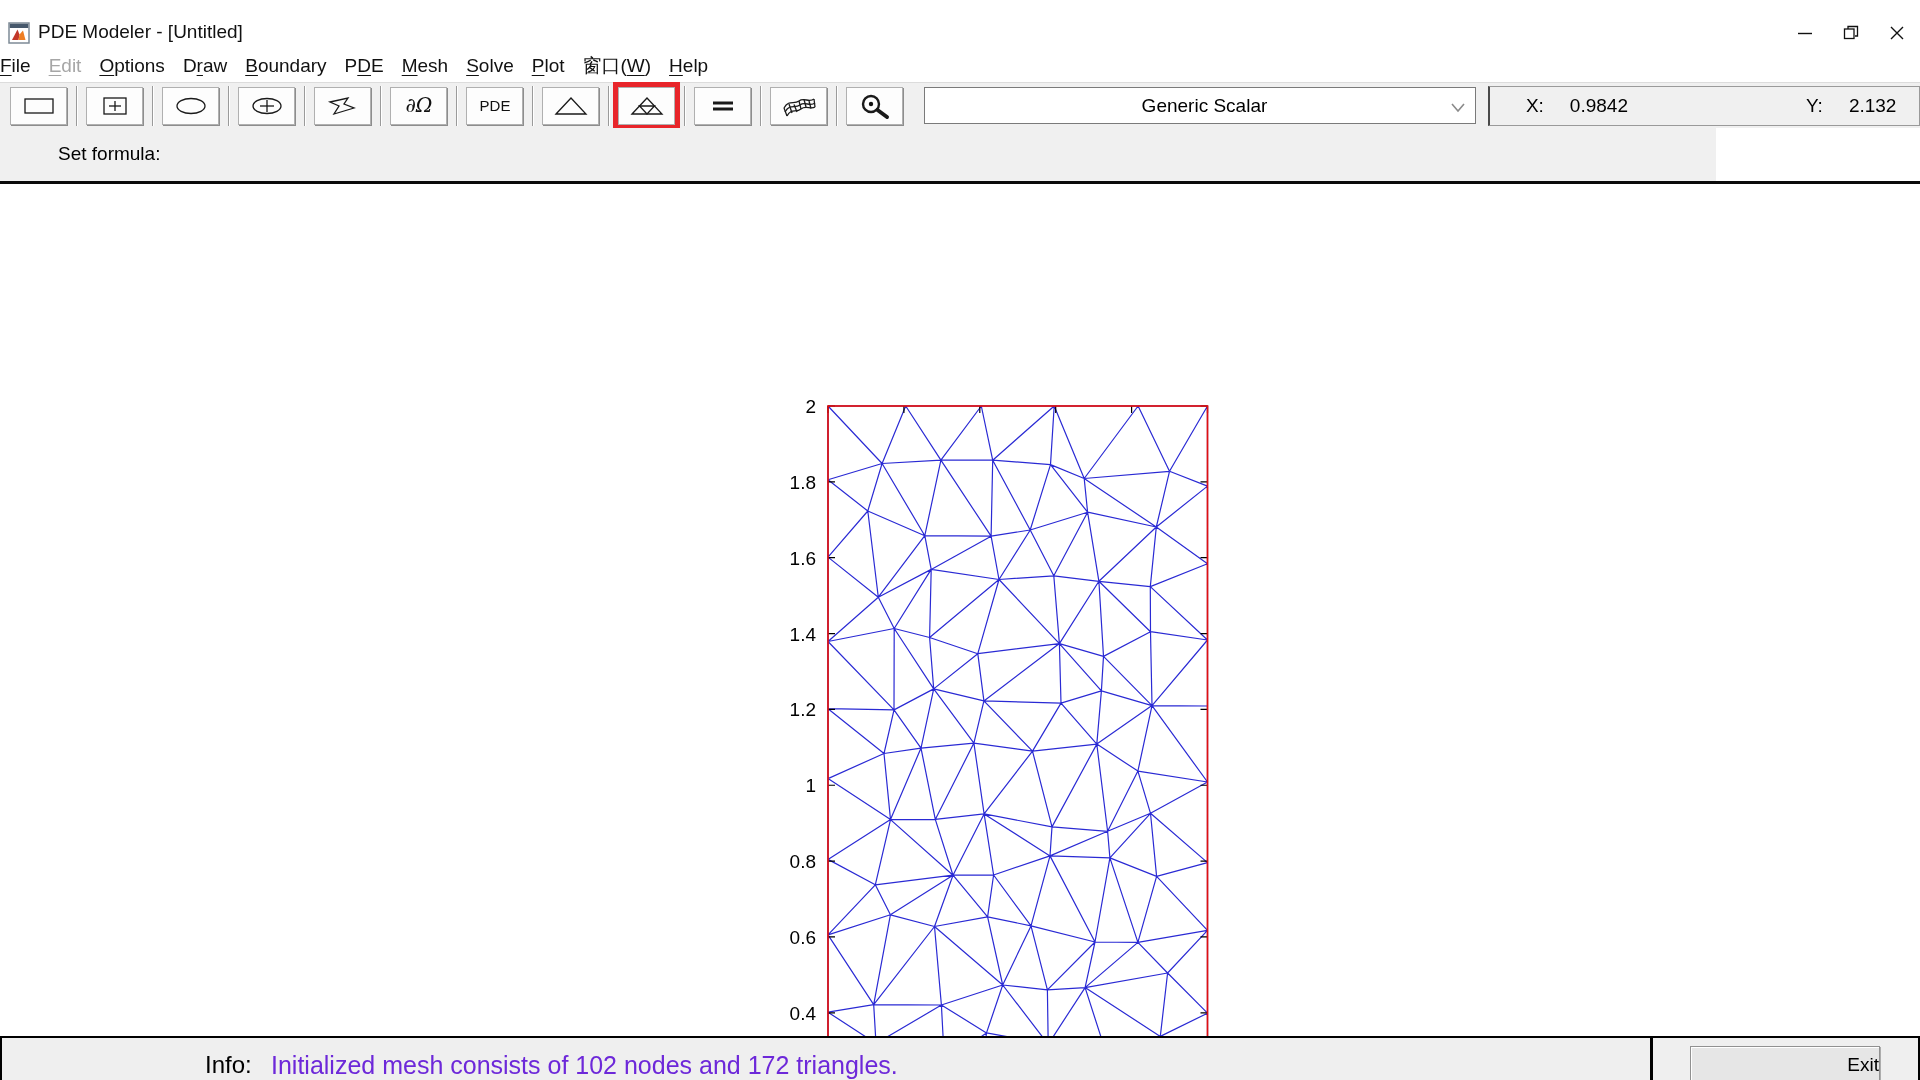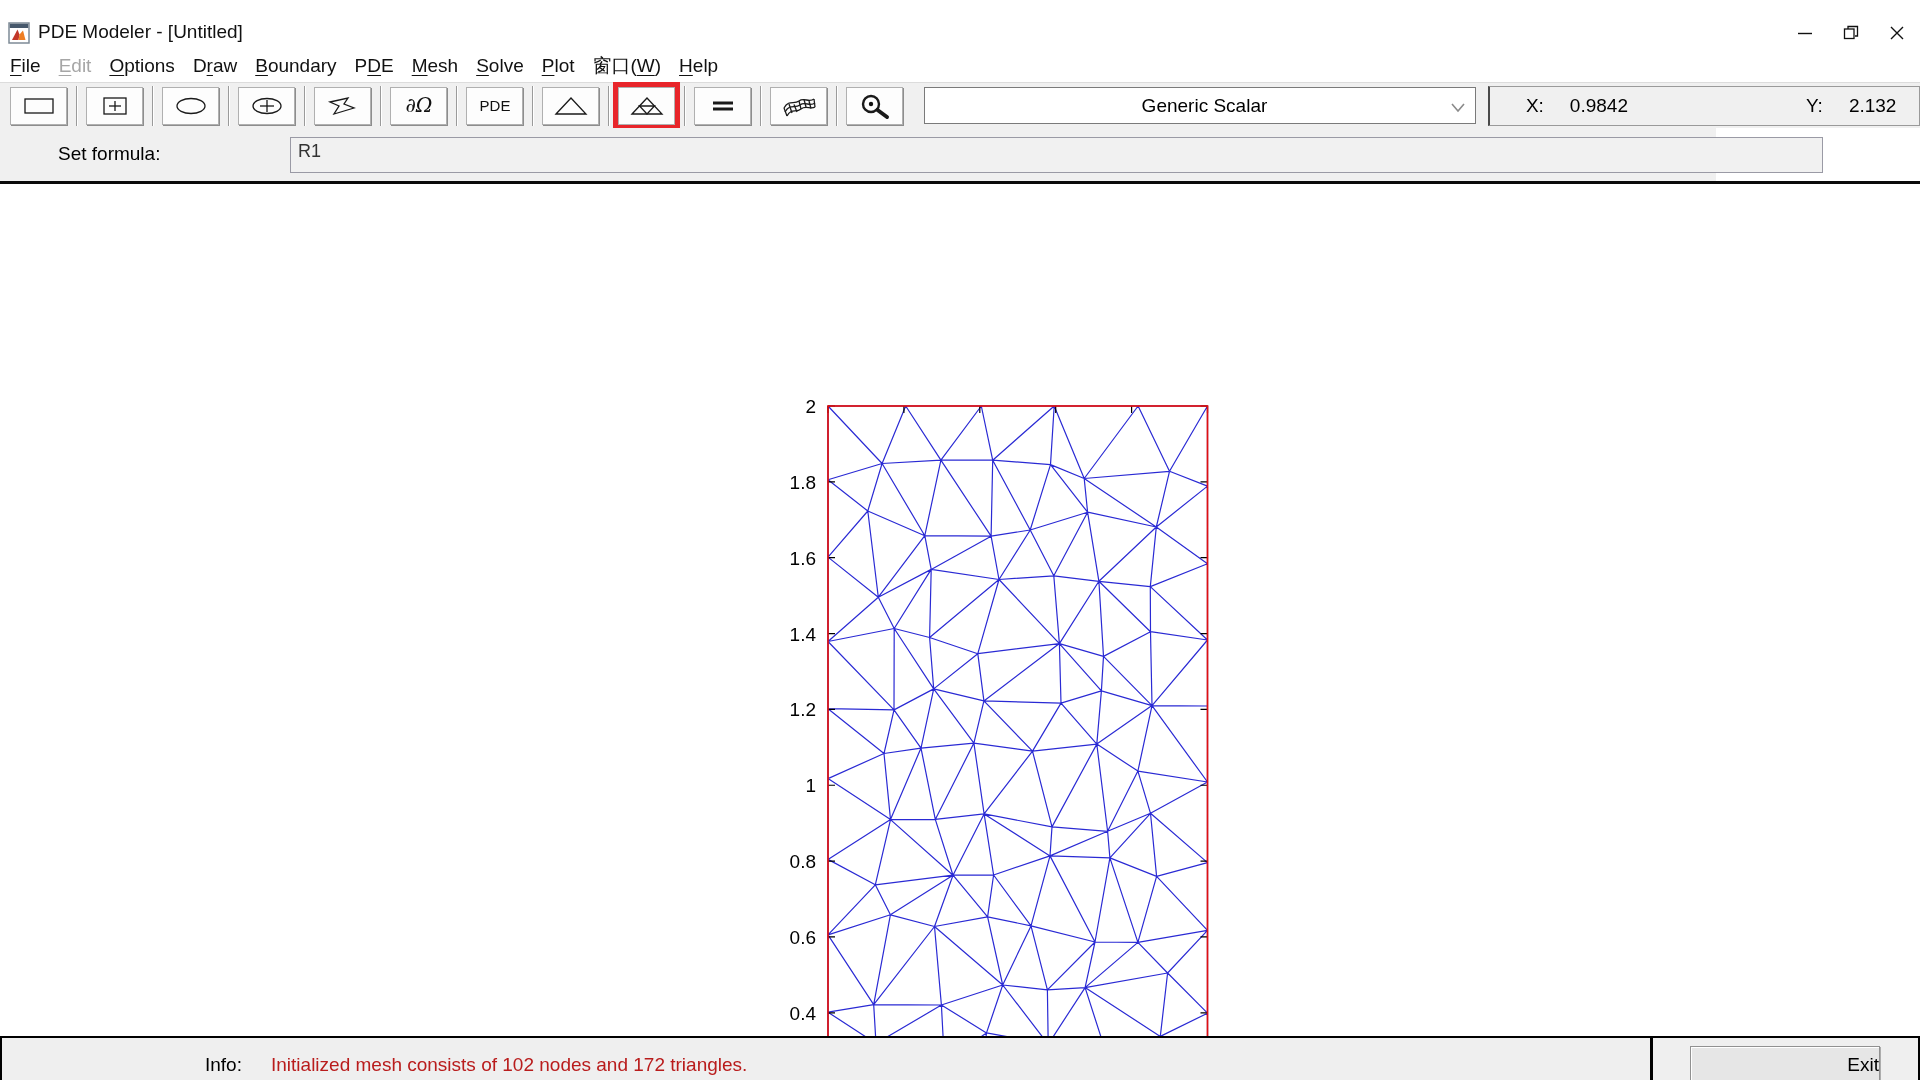--- a/index.html
+++ b/index.html
@@ -7,21 +7,21 @@
   #app { position:relative; width:1920px; height:1080px; background:#fff; overflow:hidden;margin-top:16px; }
 
   
   .titlebar { position:absolute; left:0; top:0; width:1920px; height:34px; background:#fff; display:flex; align-items:center; }
   .app-icon { position:absolute; left:8px; top:6px; width:22px; height:22px; }
   .title-text { position:absolute; left:38px; top:5px; font-size:19px; color:#111; }
   .win-controls { position:absolute; right:0; top:0; height:34px; display:flex; }
   .win-btn { width:46px; height:34px; display:flex; align-items:center; justify-content:center; }
 
   
-  .menubar { position:absolute; left:0; top:34px; width:1920px; height:32px; background:#fff; display:flex; align-items:center; padding-left:10px; gap:18px; }
+  .menubar { position:absolute; left:0; top:34px; width:1920px; height:32px; background:#fff; display:flex; align-items:center; padding-left:0; gap:18px; }
   .menu-item { font-size:19px; color:#111; white-space:nowrap; cursor:default; }
   .menu-item.disabled { color:#a6a6a6; }
   .menu-item u { text-decoration:underline; text-underline-offset:3px; }
 
   
   .toolbar { position:absolute; left:0; top:66px; width:1920px; height:46px; background:#f0f0f0; border-top:1px solid #dcdcdc; display:flex; align-items:center; padding-left:10px; }
   #tb-buttons { display:flex; align-items:center; }
   .tbtn { width:57px; height:38px; background:#fdfdfd; border:1px solid #b0b0b0; box-shadow:1px 1px 0 #8d8d8d; display:flex; align-items:center; justify-content:center; position:relative; }
   .tbtn.hl { box-shadow:0 0 0 5px var(--hl,#e8252a); }
   .tsep { width:2px; height:40px; margin:0 8px 0 9px; border-left:1px solid #9a9a9a; border-right:1px solid #ffffff; }
@@ -38,22 +38,22 @@
   .formula-label { position:absolute; left:58px; top:15px; font-size:19px; color:#000; }
   .formula-field { position:absolute; left:290px; top:9px; width:1533px; height:36px; background:#f1f1f1; border:1px solid #9a9aa5; font-size:18px; color:#333; padding:2px 7px; line-height:22px; }
   .blackline { position:absolute; left:0; top:165px; width:1920px; height:3px; background:#0a0a0a; }
 
   
   .main { position:absolute; left:0; top:168px; width:1920px; height:852px; background:#fff; }
   #plot-svg { position:absolute; left:770px; top:200px; }
 
   
   .statusbar { position:absolute; left:0; top:1020px; width:1920px; height:60px; background:#efefef; border:2px solid #000; border-bottom:5px solid #000; }
-  .info-label { position:absolute; left:203px; top:50%; transform:translateY(-50%); font-size:19px; color:#000; }
-  .info-msg { position:absolute; left:269px; top:50%; transform:translateY(-50%); font-size:19px; color:#b91c1c; }
+  .info-label { position:absolute; left:203px; top:50%; transform:translateY(-50%); font-size:24px; color:#000; }
+  .info-msg { position:absolute; left:269px; top:50%; transform:translateY(-50%); font-size:25px; color:#6d28d9; }
   .sb-divider { position:absolute; left:1648px; top:-2px; width:3px; height:57px; background:#000; }
   .exit-btn { position:absolute; left:1688px; top:8px; width:190px; height:38px; background:#e6e6e6; border:1px solid #919191; box-shadow:inset 1px 1px 0 #fff, 1px 1px 0 #adadad; display:flex; align-items:center; justify-content:flex-end; font-size:19px; color:#000; }
 </style>
 </head>
 <body>
 
 <div id="app">
 
   <div class="titlebar">
     <svg class="app-icon" viewBox="0 0 22 22">
@@ -197,21 +197,20 @@
     <div class="coordpanel">
       <span class="cl">X:</span>
       <span class="cv">0.9842</span>
       <span class="cl2">Y:</span>
       <span class="cv">2.132</span>
     </div>
   </div>
 
   <div class="formularow">
     <div class="formula-label">Set formula:</div>
-    <div class="formula-field">R1</div>
   </div>
   <div class="blackline"></div>
 
   <div class="main">
     <svg id="plot-svg" width="480" height="840" viewBox="0 0 480 840">
         <path d="M58.0 780.5L58.0 704.4M58.0 780.5L122.6 713.0M58.0 704.4L122.6 713.0M58.0 780.5L131.9 780.5M131.9 780.5L122.6 713.0M58.0 704.4L58.0 628.2M58.0 704.4L106.0 659.6M58.0 628.2L106.0 659.6M122.6 713.0L106.0 659.6M58.0 628.2L58.0 550.9M58.0 628.2L103.7 620.6M58.0 550.9L103.7 620.6M106.0 659.6L103.7 620.6M103.7 620.6L120.4 530.8M58.0 550.9L120.4 530.8M58.0 550.9L58.0 475.4M58.0 550.9L105.3 500.8M58.0 475.4L105.3 500.8M120.4 530.8L105.3 500.8M58.0 475.4L58.0 394.6M58.0 475.4L120.5 435.6M58.0 394.6L120.5 435.6M105.3 500.8L120.5 435.6M58.0 394.6L58.0 324.7M58.0 394.6L114.0 369.5M58.0 324.7L114.0 369.5M120.5 435.6L114.0 369.5M58.0 324.7L58.0 257.5M58.0 324.7L124.0 325.9M58.0 257.5L124.0 325.9M114.0 369.5L124.0 325.9M124.0 325.9L124.2 244.5M58.0 257.5L124.2 244.5M58.0 257.5L58.0 173.1M58.0 257.5L108.3 213.2M58.0 173.1L108.3 213.2M124.2 244.5L108.3 213.2M58.0 173.1L58.0 95.8M58.0 173.1L97.8 127.0M58.0 95.8L97.8 127.0M108.3 213.2L97.8 127.0M58.0 95.8L58.0 22.0M58.0 95.8L112.1 79.5M58.0 22.0L112.1 79.5M58.0 22.0L135.7 22.0M135.7 22.0L112.1 79.5M97.8 127.0L112.1 79.5M131.9 780.5L207.5 780.5M207.5 780.5L158.6 722.1M131.9 780.5L158.6 722.1M122.6 713.0L158.6 722.1M122.6 713.0L174.4 677.8M106.0 659.6L174.4 677.8M158.6 722.1L174.4 677.8M106.0 659.6L171.4 621.0M103.7 620.6L171.4 621.0M174.4 677.8L171.4 621.0M103.7 620.6L164.5 542.5M120.4 530.8L164.5 542.5M171.4 621.0L164.5 542.5M120.4 530.8L183.0 491.2M105.3 500.8L183.0 491.2M164.5 542.5L183.0 491.2M120.5 435.6L183.0 491.2M183.0 491.2L165.3 435.4M120.5 435.6L165.3 435.4M120.5 435.6L151.0 364.1M114.0 369.5L151.0 364.1M165.3 435.4L151.0 364.1M124.0 325.9L151.0 364.1M124.0 325.9L163.7 304.9M124.2 244.5L163.7 304.9M151.0 364.1L163.7 304.9M163.7 304.9L159.6 253.5M124.2 244.5L159.6 253.5M124.2 244.5L161.2 185.4M108.3 213.2L161.2 185.4M159.6 253.5L161.2 185.4M97.8 127.0L154.8 151.7M112.1 79.5L154.8 151.7M108.3 213.2L154.8 151.7M161.2 185.4L154.8 151.7M135.7 22.0L211.3 22.0M135.7 22.0L170.9 76.1M211.3 22.0L170.9 76.1M112.1 79.5L170.9 76.1M154.8 151.7L170.9 76.1M207.5 780.5L287.3 780.5M287.3 780.5L207.9 726.6M207.5 780.5L207.9 726.6M158.6 722.1L207.9 726.6M174.4 677.8L207.9 726.6M174.4 677.8L216.5 648.9M171.4 621.0L216.5 648.9M207.9 726.6L216.5 648.9M171.4 621.0L232.7 601.0M164.5 542.5L232.7 601.0M216.5 648.9L232.7 601.0M164.5 542.5L217.6 532.8M183.0 491.2L217.6 532.8M232.7 601.0L217.6 532.8M217.6 532.8L223.6 491.0M183.0 491.2L223.6 491.0M183.0 491.2L214.1 429.9M165.3 435.4L214.1 429.9M223.6 491.0L214.1 429.9M151.0 364.1L203.9 359.1M163.7 304.9L203.9 359.1M165.3 435.4L203.9 359.1M214.1 429.9L203.9 359.1M203.9 359.1L213.9 316.9M163.7 304.9L213.9 316.9M163.7 304.9L207.8 269.7M159.6 253.5L207.8 269.7M213.9 316.9L207.8 269.7M159.6 253.5L229.0 195.5M161.2 185.4L229.0 195.5M207.8 269.7L229.0 195.5M161.2 185.4L221.1 152.2M154.8 151.7L221.1 152.2M229.0 195.5L221.1 152.2M170.9 76.1L221.1 152.2M211.3 22.0L284.2 22.0M211.3 22.0L222.7 76.2M284.2 22.0L222.7 76.2M170.9 76.1L222.7 76.2M221.1 152.2L222.7 76.2M287.3 780.5L288.0 706.4M207.9 726.6L288.0 706.4M207.9 726.6L278.2 660.3M216.5 648.9L278.2 660.3M288.0 706.4L278.2 660.3M232.7 601.0L278.2 660.3M278.2 660.3L277.4 605.9M232.7 601.0L277.4 605.9M232.7 601.0L261.0 541.9M217.6 532.8L261.0 541.9M277.4 605.9L261.0 541.9M223.6 491.0L261.0 541.9M223.6 491.0L280.0 471.9M214.1 429.9L280.0 471.9M261.0 541.9L280.0 471.9M280.0 471.9L282.0 442.9M214.1 429.9L282.0 442.9M214.1 429.9L262.5 367.1M203.9 359.1L262.5 367.1M282.0 442.9L262.5 367.1M213.9 316.9L262.5 367.1M262.5 367.1L291.0 319.1M213.9 316.9L291.0 319.1M207.8 269.7L289.4 259.6M229.0 195.5L289.4 259.6M213.9 316.9L289.4 259.6M291.0 319.1L289.4 259.6M289.4 259.6L283.8 191.8M229.0 195.5L283.8 191.8M229.0 195.5L260.2 146.0M221.1 152.2L260.2 146.0M283.8 191.8L260.2 146.0M222.7 76.2L260.2 146.0M222.7 76.2L280.5 80.6M284.2 22.0L280.5 80.6M260.2 146.0L280.5 80.6M287.3 780.5L354.5 780.5M354.5 780.5L333.4 731.5M287.3 780.5L333.4 731.5M288.0 706.4L333.4 731.5M288.0 706.4L336.5 670.1M278.2 660.3L336.5 670.1M333.4 731.5L336.5 670.1M278.2 660.3L315.1 603.6M277.4 605.9L315.1 603.6M336.5 670.1L315.1 603.6M277.4 605.9L325.0 558.0M261.0 541.9L325.0 558.0M315.1 603.6L325.0 558.0M280.0 471.9L325.0 558.0M325.0 558.0L339.9 473.9M280.0 471.9L339.9 473.9M280.0 471.9L337.6 447.3M282.0 442.9L337.6 447.3M339.9 473.9L337.6 447.3M282.0 442.9L326.8 360.1M262.5 367.1L326.8 360.1M337.6 447.3L326.8 360.1M291.0 319.1L326.8 360.1M291.0 319.1L331.4 306.9M289.4 259.6L331.4 306.9M326.8 360.1L331.4 306.9M331.4 306.9L333.5 272.4M289.4 259.6L333.5 272.4M289.4 259.6L328.9 197.3M283.8 191.8L328.9 197.3M333.5 272.4L328.9 197.3M283.8 191.8L317.6 128.2M260.2 146.0L317.6 128.2M328.9 197.3L317.6 128.2M280.5 80.6L317.6 128.2M284.2 22.0L368.1 22.0M284.2 22.0L314.2 94.5M368.1 22.0L314.2 94.5M280.5 80.6L314.2 94.5M317.6 128.2L314.2 94.5M437.5 780.5L437.5 705.6M437.5 705.6L400.3 718.3M437.5 780.5L400.3 718.3M437.5 780.5L354.5 780.5M354.5 780.5L400.3 718.3M333.4 731.5L400.3 718.3M336.5 670.1L400.3 718.3M336.5 670.1L390.3 652.4M315.1 603.6L390.3 652.4M437.5 705.6L437.5 629.2M437.5 629.2L390.3 652.4M437.5 705.6L390.3 652.4M400.3 718.3L390.3 652.4M437.5 629.2L437.5 546.4M437.5 546.4L397.6 589.0M437.5 629.2L397.6 589.0M390.3 652.4L397.6 589.0M315.1 603.6L397.6 589.0M325.0 558.0L367.9 558.4M339.9 473.9L367.9 558.4M437.5 546.4L367.9 558.4M397.6 589.0L367.9 558.4M315.1 603.6L367.9 558.4M437.5 546.4L437.5 478.6M437.5 478.6L386.6 492.4M437.5 546.4L386.6 492.4M367.9 558.4L386.6 492.4M339.9 473.9L386.6 492.4M437.5 478.6L437.5 398.0M437.5 398.0L380.5 429.3M437.5 478.6L380.5 429.3M386.6 492.4L380.5 429.3M339.9 473.9L380.5 429.3M337.6 447.3L380.5 429.3M437.5 398.0L367.9 387.1M380.5 429.3L367.9 387.1M337.6 447.3L367.9 387.1M326.8 360.1L367.9 387.1M437.5 322.0L437.5 256.0M437.5 256.0L382.0 321.6M437.5 322.0L382.0 321.6M331.4 306.9L382.0 321.6M333.5 272.4L382.0 321.6M437.5 398.0L437.5 322.0M437.5 398.0L382.0 321.6M367.9 387.1L382.0 321.6M326.8 360.1L382.0 321.6M333.5 272.4L380.5 247.7M328.9 197.3L380.5 247.7M382.0 321.6L380.5 247.7M437.5 256.0L380.5 247.7M437.5 256.0L437.5 179.8M437.5 179.8L380.3 202.6M437.5 256.0L380.3 202.6M380.5 247.7L380.3 202.6M328.9 197.3L380.3 202.6M317.6 128.2L386.3 143.0M314.2 94.5L386.3 143.0M437.5 179.8L437.5 102.1M437.5 102.1L386.3 143.0M437.5 179.8L386.3 143.0M380.3 202.6L386.3 143.0M328.9 197.3L386.3 143.0M437.5 102.1L437.5 22.0M437.5 22.0L399.5 87.3M437.5 102.1L399.5 87.3M437.5 22.0L368.1 22.0M368.1 22.0L399.5 87.3M386.3 143.0L399.5 87.3M314.2 94.5L399.5 87.3" stroke="#2a2ad4" stroke-width="1.2" fill="none"></path>
         <path d="M58 22V29M58 780.5V773.5M133.9 22V29M133.9 780.5V773.5M209.8 22V29M209.8 780.5V773.5M285.7 22V29M285.7 780.5V773.5M361.6 22V29M361.6 780.5V773.5M437.5 22V29M437.5 780.5V773.5M58 780.5H65M437.5 780.5H430.5M58 704.65H65M437.5 704.65H430.5M58 628.8000000000001H65M437.5 628.8000000000001H430.5M58 552.9499999999999H65M437.5 552.9499999999999H430.5M58 477.09999999999997H65M437.5 477.09999999999997H430.5M58 401.25H65M437.5 401.25H430.5M58 325.40000000000003H65M437.5 325.40000000000003H430.5M58 249.55000000000004H65M437.5 249.55000000000004H430.5M58 173.69999999999996H65M437.5 173.69999999999996H430.5M58 97.84999999999998H65M437.5 97.84999999999998H430.5M58 22H65M437.5 22H430.5" stroke="#000000" stroke-width="1.2" fill="none"></path>
         <rect x="58" y="22" width="379.5" height="758.5" fill="none" stroke="#df1010" stroke-width="1.7"></rect>
         <text x="58" y="808.5" text-anchor="middle" font-size="19" fill="#000" font-family="Liberation Sans, sans-serif">0</text>
         <text x="133.9" y="808.5" text-anchor="middle" font-size="19" fill="#000" font-family="Liberation Sans, sans-serif">0.2</text>

